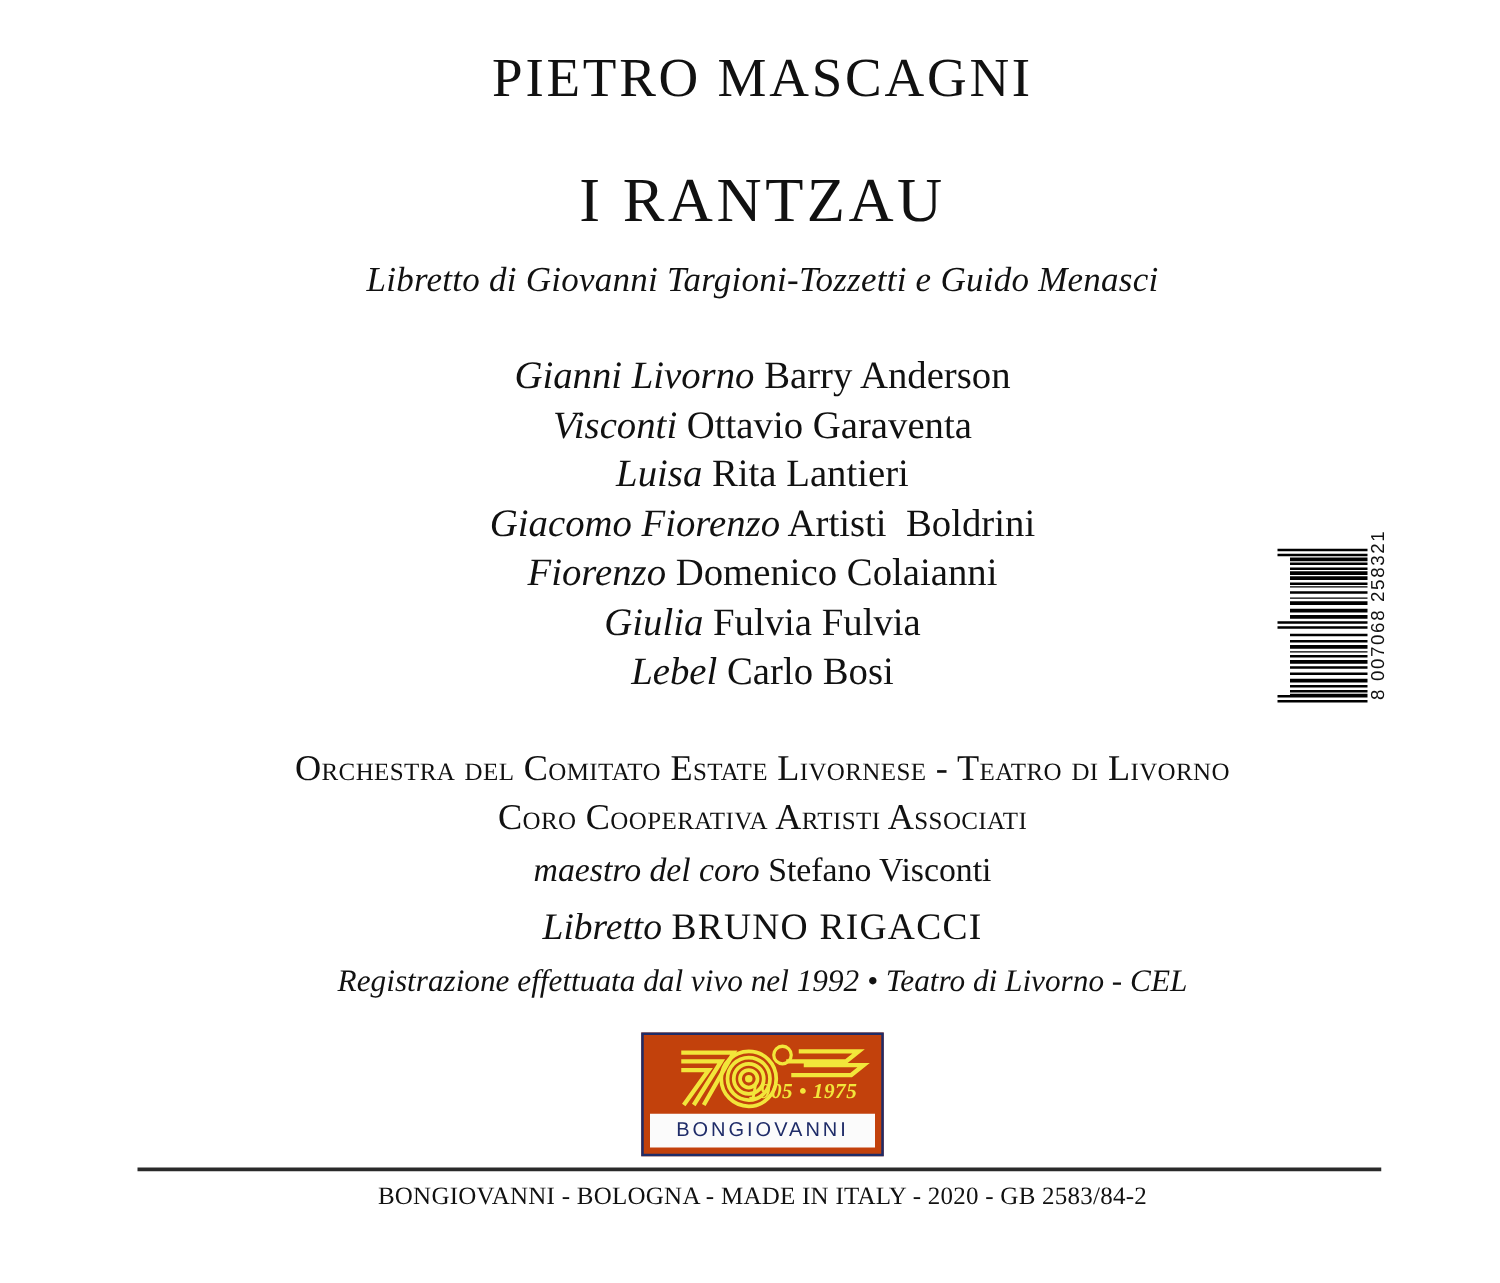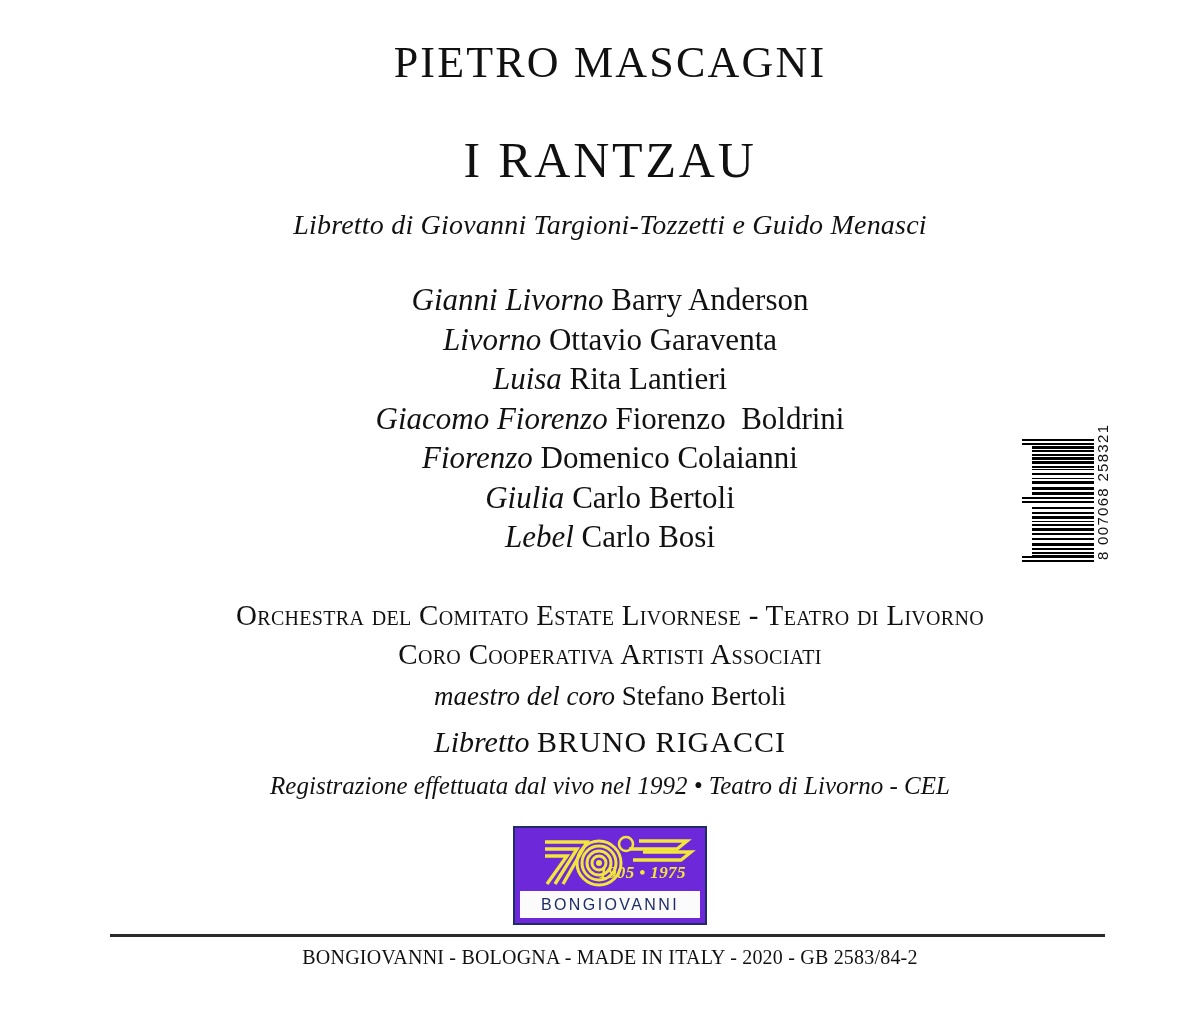--- a/index.html
+++ b/index.html
@@ -159,21 +159,21 @@
     white-space: pre;
   }
 
   
   .logo {
     position: absolute;
     left: 513px;
     top: 826px;
     width: 194px;
     height: 99px;
-    background: #6d28d9;
+    background: #c2410c;
     border: 2px solid #1f2c68;
     box-sizing: border-box;
   }
   .logo-top {
     position: relative;
     height: 62px;
     width: 100%;
     overflow: hidden;
   }
   .logo-mark {
@@ -239,32 +239,32 @@
 <div class="page">
 
   <div class="composer">PIETRO MASCAGNI</div>
 
   <div class="opera-title">I RANTZAU</div>
 
   <div class="libretto">Libretto di Giovanni Targioni-Tozzetti e Guido Menasci</div>
 
   <div class="cast">
     <div class="cast-line"><span class="cast-role">Gianni Livorno</span> <span class="cast-performer">Barry Anderson</span></div>
-    <div class="cast-line"><span class="cast-role">Livorno</span> <span class="cast-performer">Ottavio Garaventa</span></div>
+    <div class="cast-line"><span class="cast-role">Visconti</span> <span class="cast-performer">Ottavio Garaventa</span></div>
     <div class="cast-line"><span class="cast-role">Luisa</span> <span class="cast-performer">Rita Lantieri</span></div>
-    <div class="cast-line"><span class="cast-role">Giacomo Fiorenzo</span> <span class="cast-performer">Fiorenzo  Boldrini</span></div>
+    <div class="cast-line"><span class="cast-role">Giacomo Fiorenzo</span> <span class="cast-performer">Artisti  Boldrini</span></div>
     <div class="cast-line"><span class="cast-role">Fiorenzo</span> <span class="cast-performer">Domenico Colaianni</span></div>
-    <div class="cast-line"><span class="cast-role">Giulia</span> <span class="cast-performer">Carlo Bertoli</span></div>
+    <div class="cast-line"><span class="cast-role">Giulia</span> <span class="cast-performer">Fulvia Fulvia</span></div>
     <div class="cast-line"><span class="cast-role">Lebel</span> <span class="cast-performer">Carlo Bosi</span></div>
   </div>
 
   <div class="ensembles">
     <div class="smallcaps-line">Orchestra del Comitato Estate Livornese - Teatro di Livorno</div>
     <div class="smallcaps-line">Coro Cooperativa Artisti Associati</div>
-    <div class="chorus-master"><span class="lbl">maestro del coro</span> <span class="val">Stefano Bertoli</span></div>
+    <div class="chorus-master"><span class="lbl">maestro del coro</span> <span class="val">Stefano Visconti</span></div>
     <div class="conductor"><span class="lbl">Libretto</span> <span class="val">BRUNO RIGACCI</span></div>
   </div>
 
   <div class="recording-note">Registrazione effettuata dal vivo nel 1992 • Teatro di Livorno - CEL</div>
 
   <div class="barcode-wrap">
     <div class="barcode-rot">
       <div class="barcode-bars">
           <span style="width: 2px; height: 72px;"></span>
           <span style="width: 2px; height: 72px; background: transparent;"></span>

